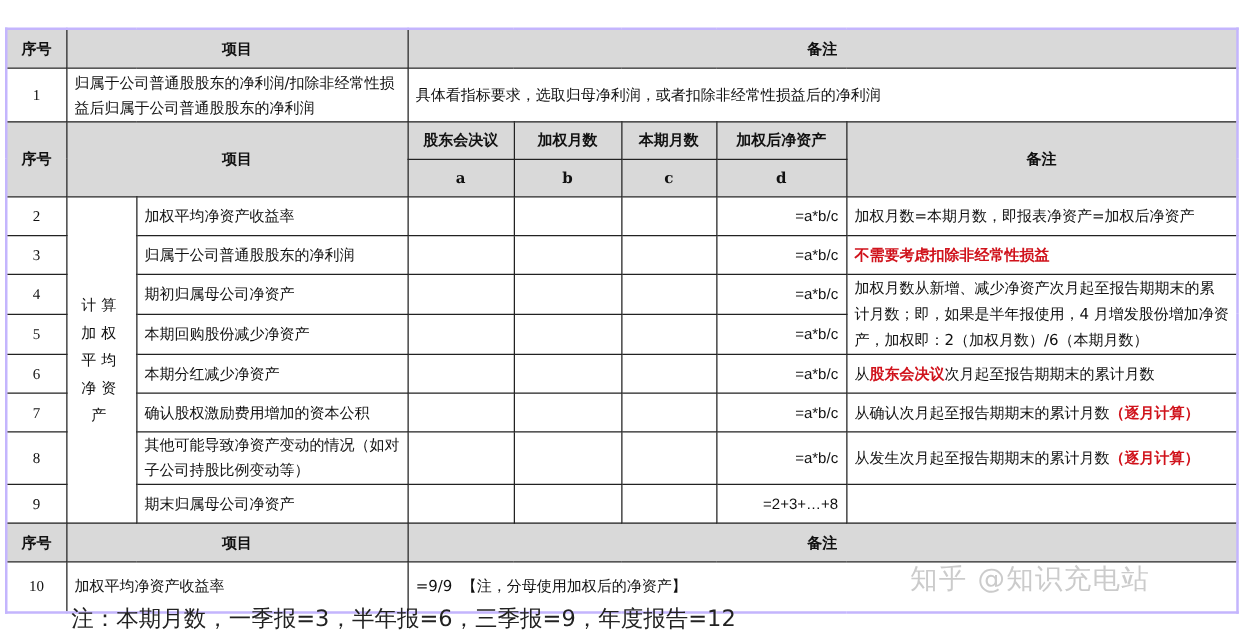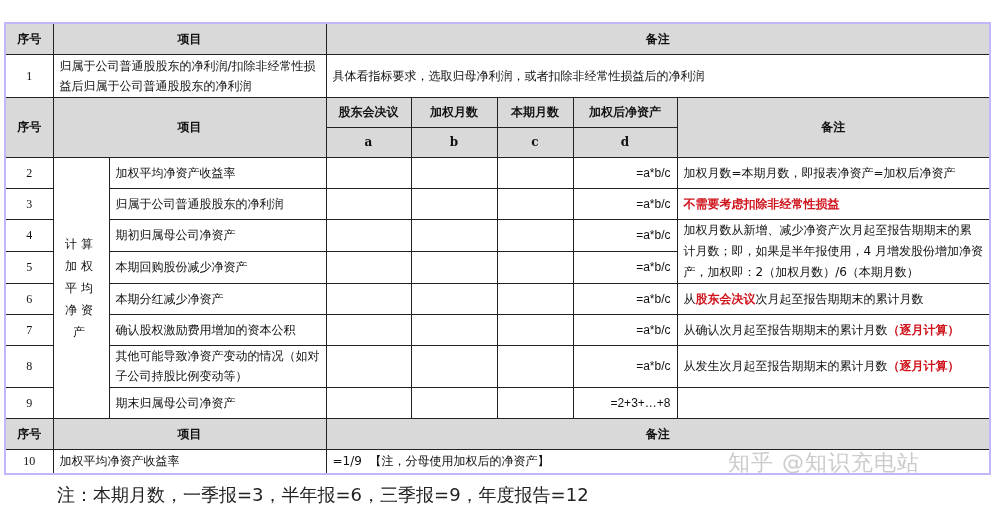--- a/index.html
+++ b/index.html
@@ -138,22 +138,22 @@
     <td></td>
     <td class="formula">=2+3+…+8</td>
     <td></td>
   </tr>
 
   <tr class="hdr" style="height:31px">
     <td>序号</td>
     <td colspan="2">项目</td>
     <td colspan="5">备注</td>
   </tr>
-  <tr style="height:25px">
+  <tr style="height:41px">
     <td class="num">10</td>
     <td colspan="2">加权平均净资产收益率</td>
-    <td colspan="5" style="white-space:pre;">=1/9  【注，分母使用加权后的净资产】</td>
+    <td colspan="5" style="white-space:pre;">=9/9  【注，分母使用加权后的净资产】</td>
   </tr>
 </tbody>
   </table>
 
 <div class="footer-note">注：本期月数，一季报=3，半年报=6，三季报=9，年度报告=12</div>
 <div class="watermark">知乎 @知识充电站</div>
 
 </body></html>

